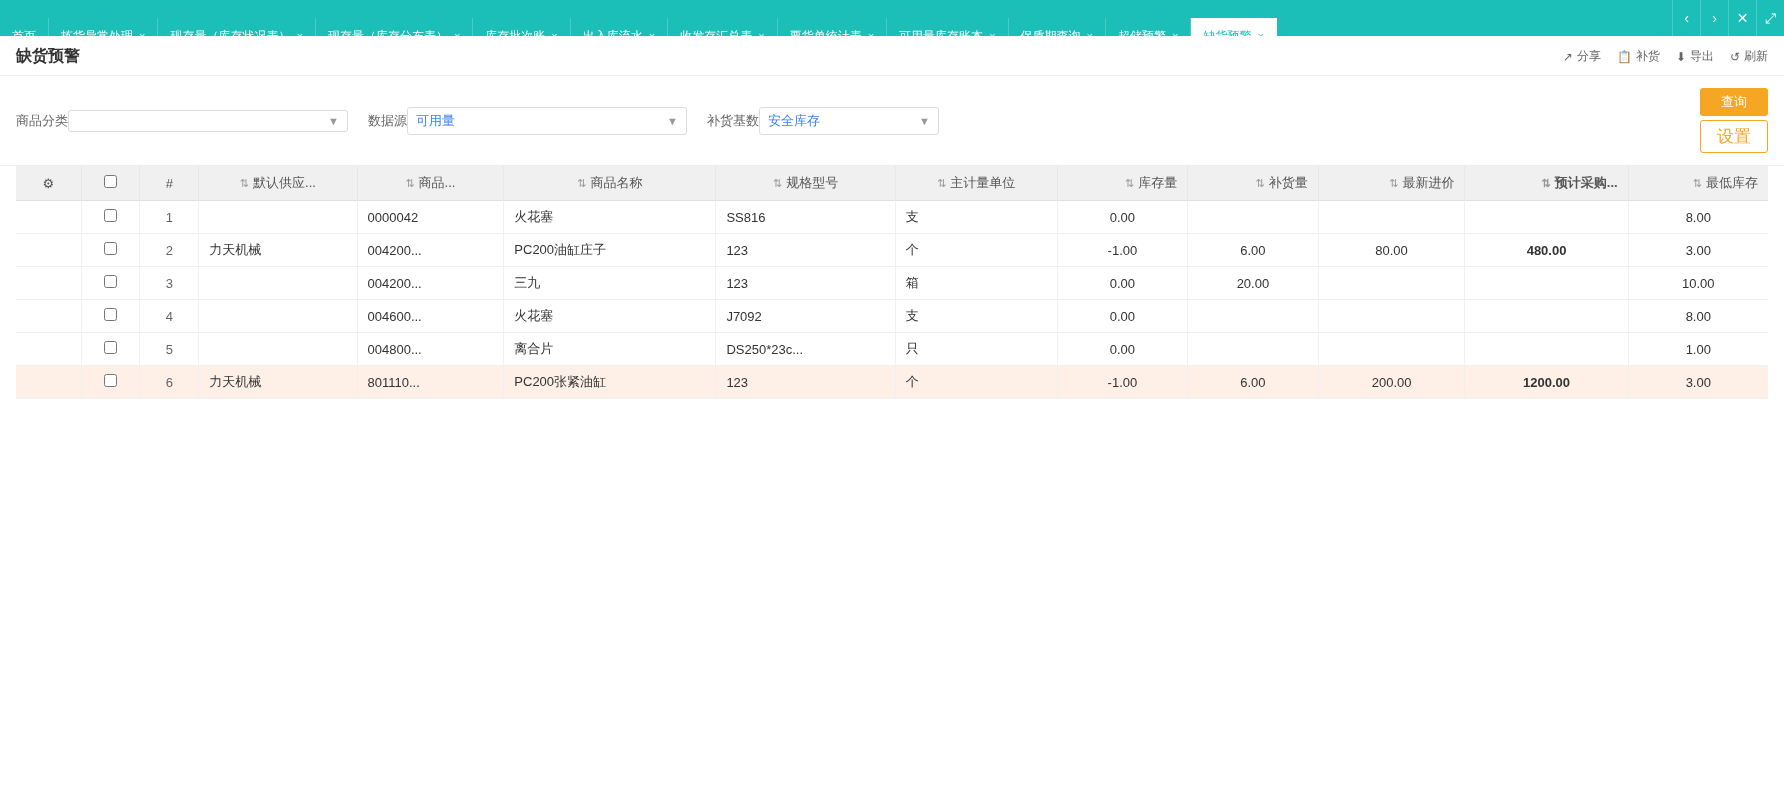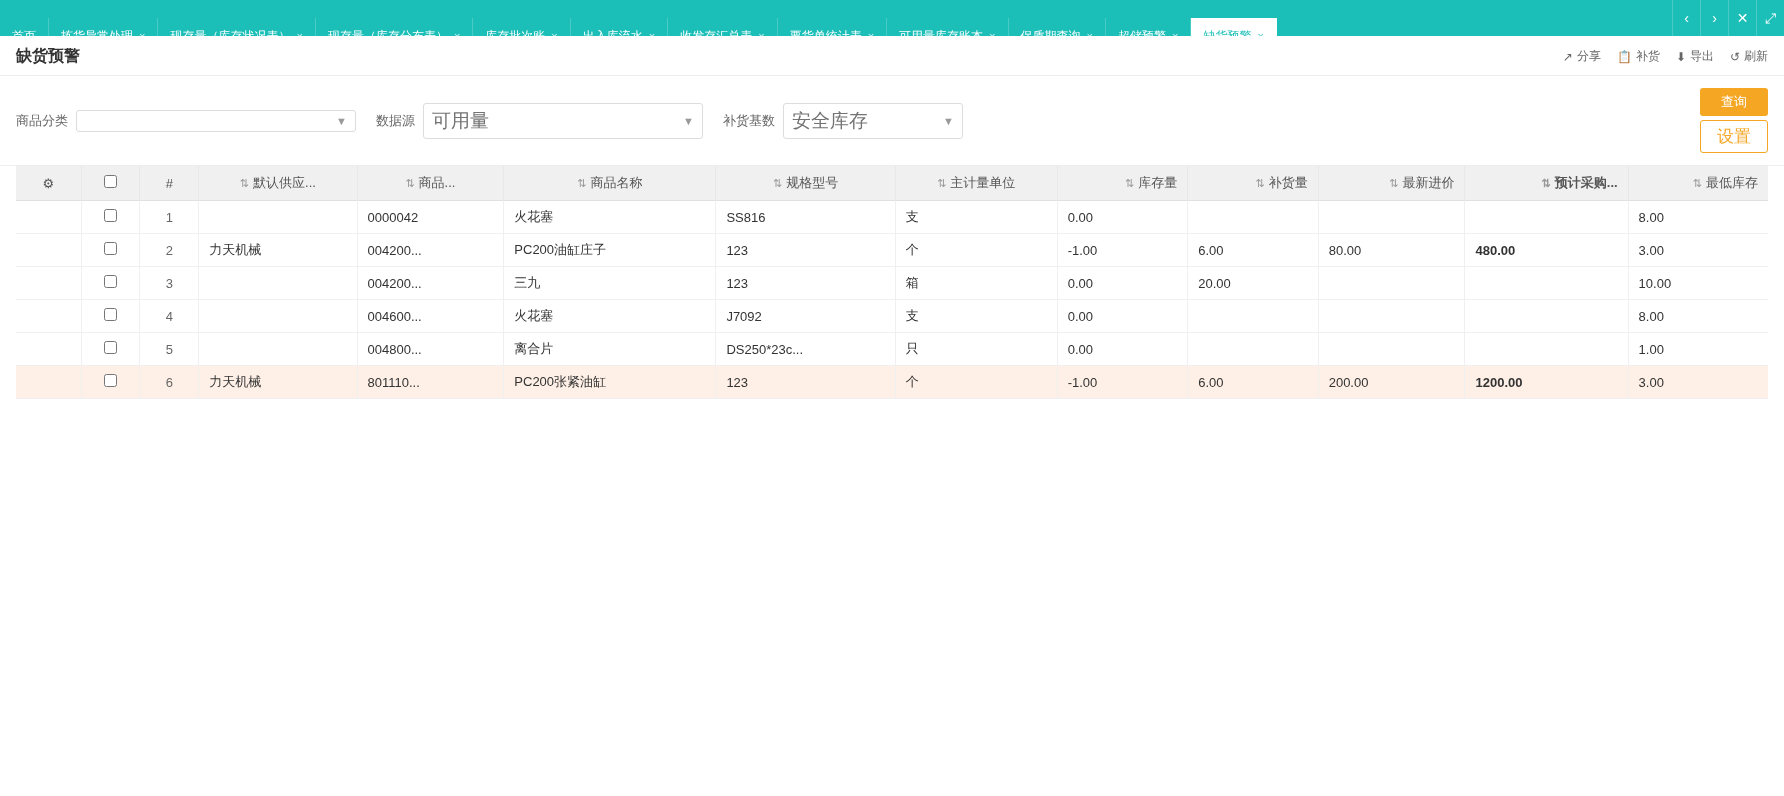--- a/index.html
+++ b/index.html
@@ -92,41 +92,40 @@
     .filter-area {
       display: flex;
       align-items: center;
       padding: 12px 16px;
       gap: 20px;
       border-bottom: 1px solid #eee;
     }
     .filter-group {
       display: flex;
       align-items: center;
-      gap: 8px;
     }
     .filter-label {
       color: #666;
       font-size: 13px;
       white-space: nowrap;
     }
     .filter-select {
       display: flex;
       align-items: center;
       border: 1px solid #ddd;
       border-radius: 3px;
       padding: 4px 8px;
       min-width: 200px;
       cursor: pointer;
       background: #fff;
       justify-content: space-between;
     }
     .filter-select-value {
-      color: #737373;
-      font-size: 19px;
+      color: #3b82f6;
+      font-size: 13px;
     }
     .filter-select-arrow {
       color: #999;
       font-size: 11px;
       margin-left: 8px;
     }
     .filter-actions {
       margin-left: auto;
       display: flex;
       flex-direction: column;
@@ -196,21 +195,21 @@
     .col-goods-code { width: 90px; }
     .col-goods-name { width: 130px; }
     .col-spec { width: 110px; }
     .col-unit { width: 80px; }
     .col-stock { width: 80px; text-align: right; }
     .col-replenish { width: 80px; text-align: right; }
     .col-latest-price { width: 90px; text-align: right; }
     .col-est-purchase { width: 100px; text-align: right; font-weight: bold; }
     .col-min-stock { width: 80px; text-align: right; }
 
-    td.num-cell { text-align: left; margin-top: 12px; }
+    td.num-cell { text-align: center; margin-top: 12px; }
   </style>
 </head>
 <body>
 
 <div class="tab-bar">
   <div class="tab-item">
     <span>首页</span>
   </div>
   <div class="tab-item">
     <span>拣货异常处理</span>

